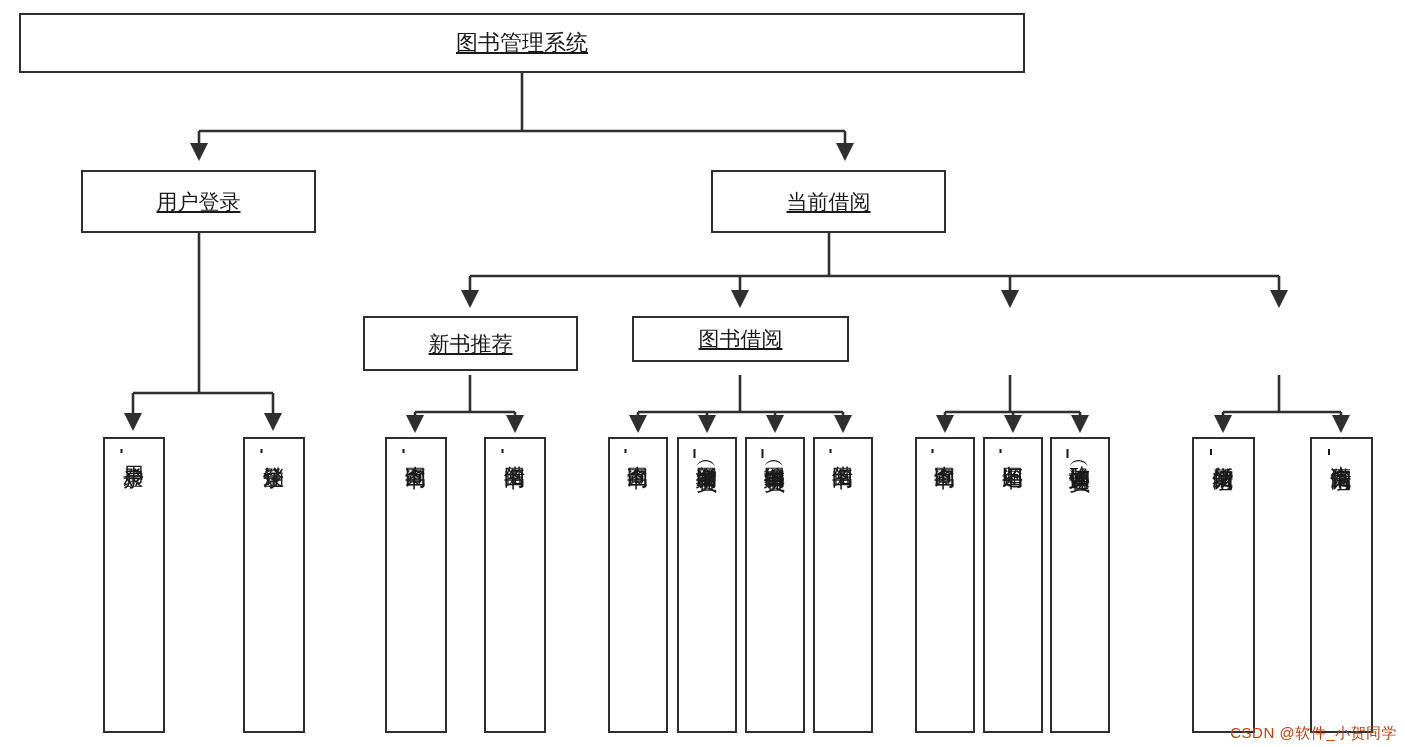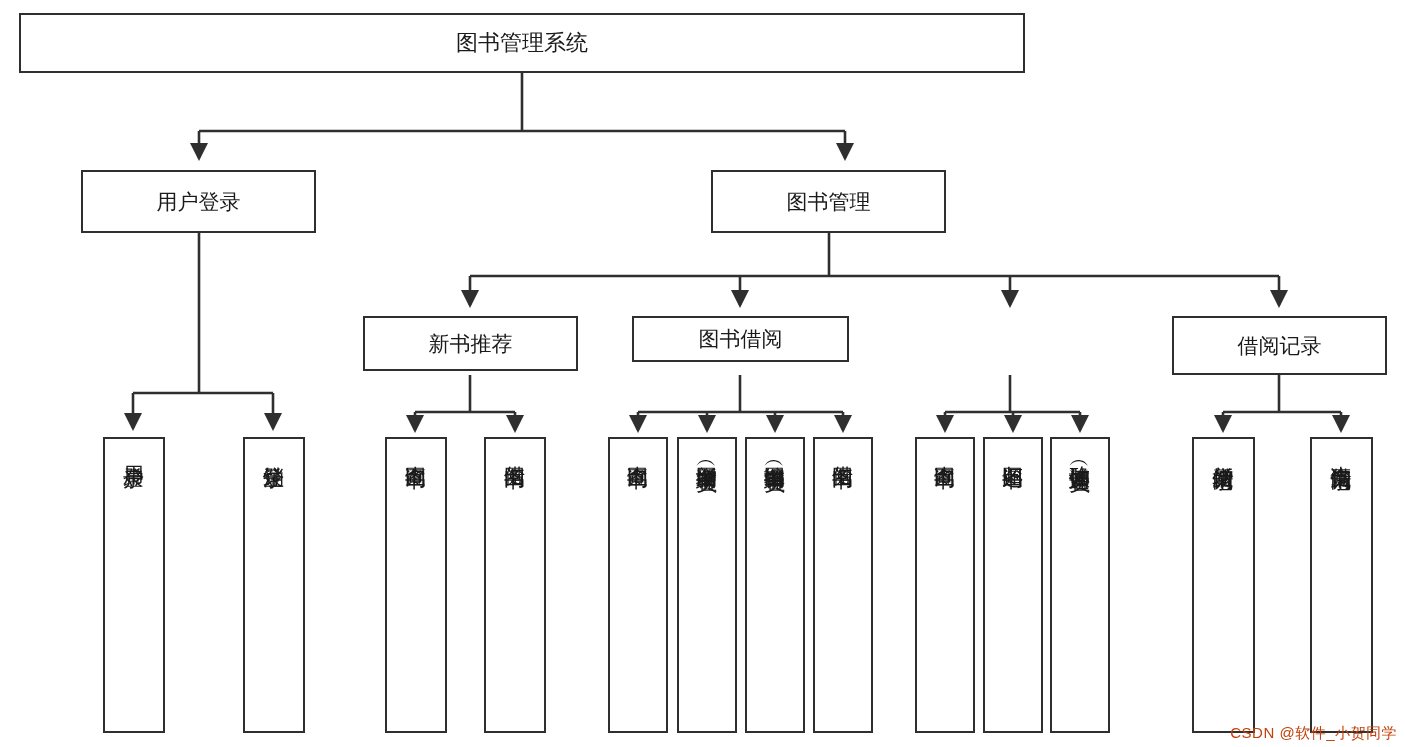--- a/index.html
+++ b/index.html
@@ -25,20 +25,21 @@
     pointer-events: none;
   }
   .node {
     position: absolute;
     border: 2px solid #2f2f2f;
     background: #ffffff;
     display: flex;
     align-items: center;
     justify-content: center;
     color: #1a1a1a;
+    text-decoration: underline;
   }
   .node .label {
     display: block;
     text-align: center;
     line-height: 1.12;
     white-space: nowrap;
   }
   
   .node.h .label {
     font-size: 21px;
@@ -126,31 +127,28 @@
   </svg>
 
   <div class="node h root" style="left:19px; top:13px; width:1006px; height:60px;">
     <span class="label">图书管理系统</span>
   </div>
 
   <div class="node h" style="left:81px; top:170px; width:235px; height:63px;">
     <span class="label">用户登录</span>
   </div>
   <div class="node h" style="left:711px; top:170px; width:235px; height:63px;">
-    <span class="label">图书管理</span>
+    <span class="label">当前借阅</span>
   </div>
 
   <div class="node h" style="left:363px; top:316px; width:215px; height:55px;">
     <span class="label">新书推荐</span>
   </div>
   <div class="node h" style="left:632px; top:316px; width:217px; height:46px;">
     <span class="label">图书借阅</span>
-  </div>
-  <div class="node h" style="left:1172px; top:316px; width:215px; height:59px;">
-    <span class="label">借阅记录</span>
   </div>
 
   <div class="node v" style="left:103px; top:437px; width:62px; height:296px;">
     <span class="label">用户登录</span>
   </div>
   <div class="node v" style="left:243px; top:437px; width:62px; height:296px;">
     <span class="label">注销登录</span>
   </div>
 
   <div class="node v" style="left:385px; top:437px; width:62px; height:296px;">

